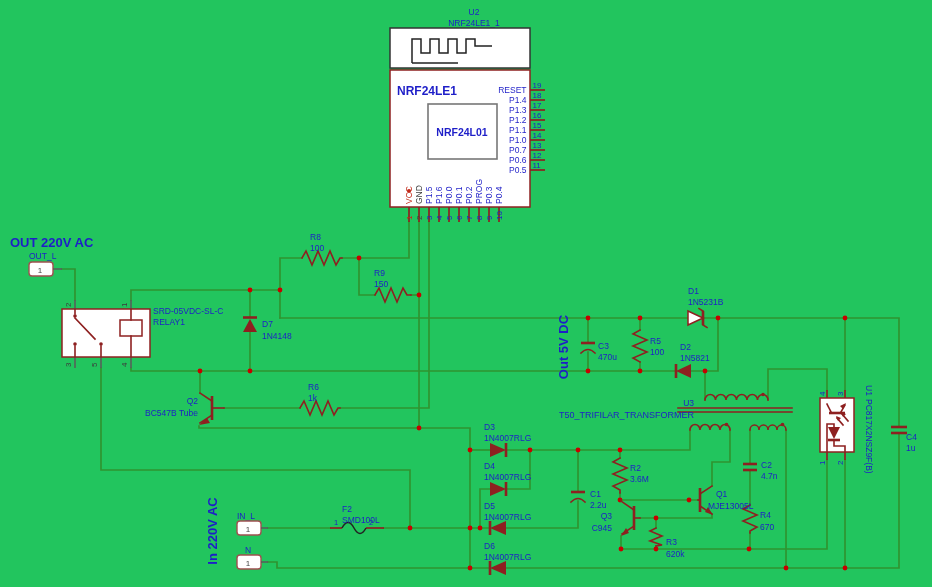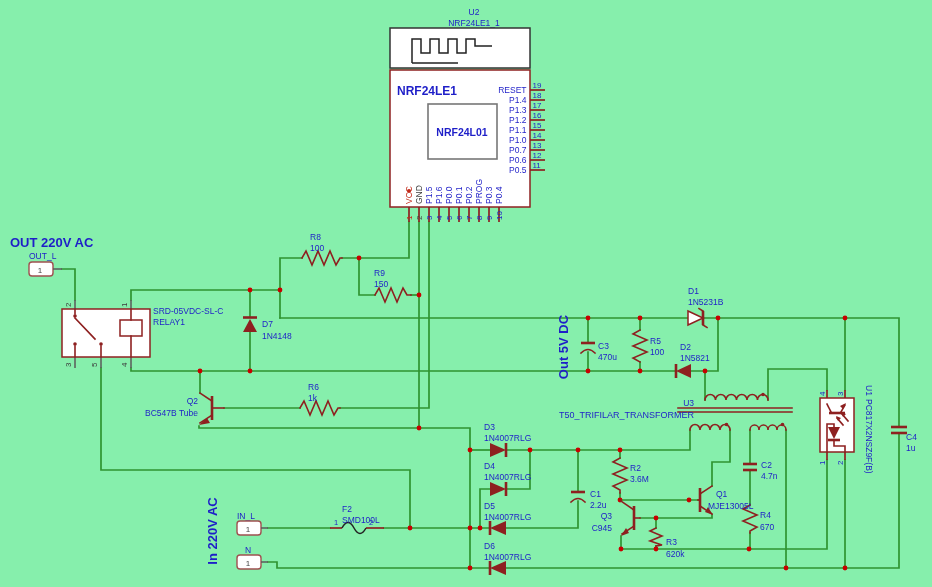--- a/index.html
+++ b/index.html
@@ -1,16 +1,16 @@
 <!DOCTYPE html>
 <html><head>
 <meta charset="utf-8">
 <style>
   html,body{margin:0;padding:0;background:#fff;}
-  #stage{position:relative;width:932px;height:587px;background:#86efac;overflow:hidden;text-align:right;}
+  #stage{position:relative;width:932px;height:587px;background:#22c55e;overflow:hidden;text-align:right;}
   svg{display:block;}
   text{font-family:"Liberation Sans",sans-serif;fill:#1e1ec8;}
   .t85{font-size:8.5px;}
   .t9{font-size:9px;}
   .t8{font-size:8px;}
   .pnum{font-size:7.5px;}
   .hdr{font-size:13px;font-weight:bold;}
   .big{font-size:12px;font-weight:bold;}
   .mid{font-size:10.5px;font-weight:bold;}
   .dk{fill:#3c3c3c;}

